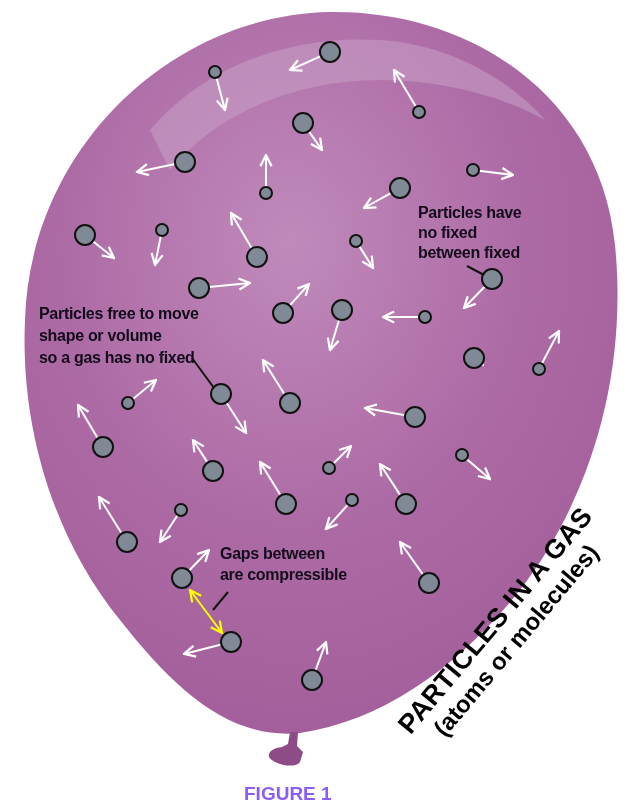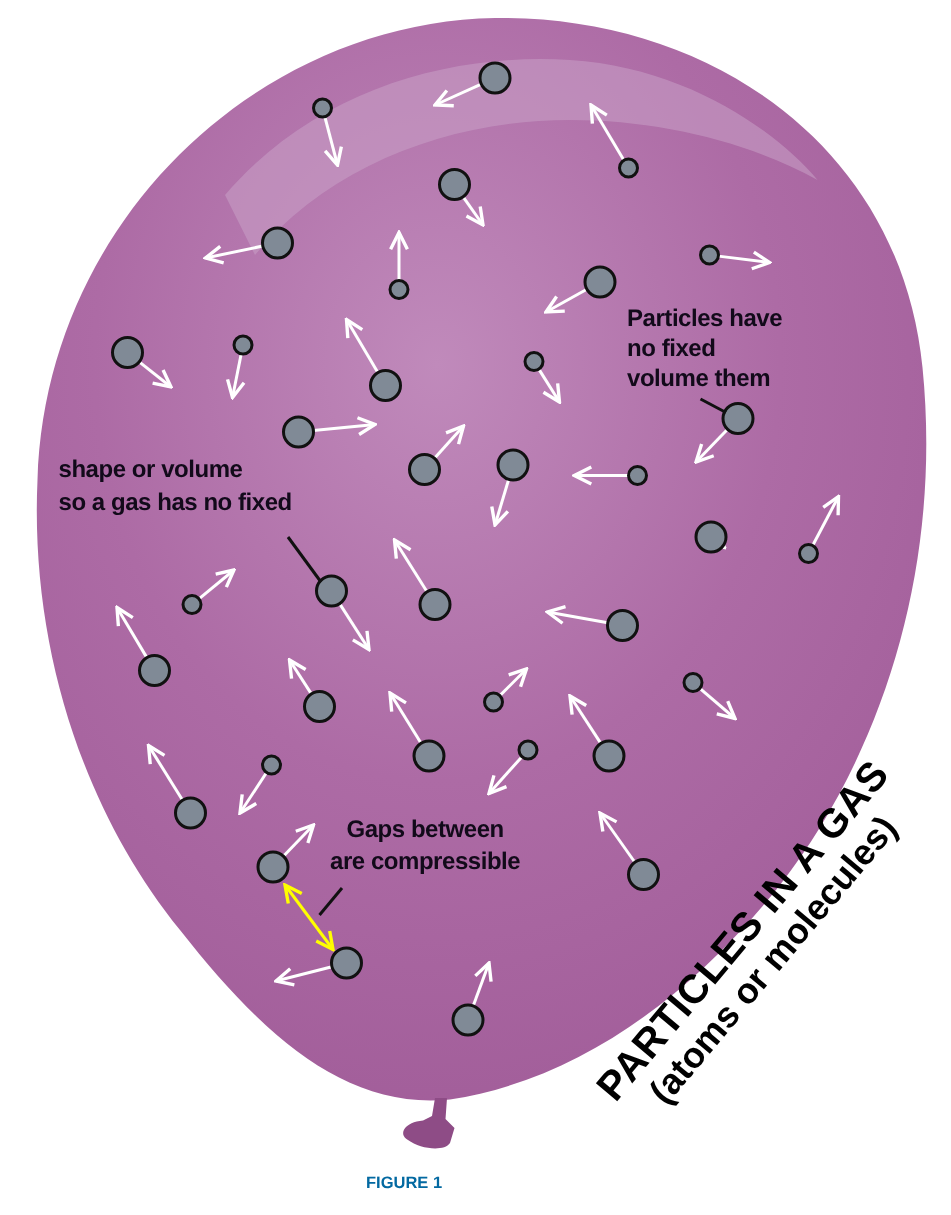--- a/index.html
+++ b/index.html
@@ -2,21 +2,21 @@
 <html><head>
 <meta charset="utf-8">
 <style>
   html, body { margin:0; padding:0; background:#ffffff; }
   body { width:634px; height:810px; position:relative; overflow:hidden; font-family:"Liberation Sans", sans-serif; }
   #stage { position:absolute; left:0; top:0; width:505px; height:810px; }
   .label { position:absolute; font-family:"Liberation Sans", sans-serif; font-weight:bold; color:#120a1a; font-size:16px; line-height:20px; letter-spacing:-0.3px; white-space:nowrap; }
   .title-rot { position:absolute; left:392px; top:720px; transform-origin:0 0; transform:rotate(-50deg); font-family:"Liberation Sans", sans-serif; font-weight:bold; color:#000; white-space:nowrap; }
   .title-rot .t1 { display:block; font-size:27px; line-height:30px; letter-spacing:0.5px; }
   .title-rot .t2 { display:block; font-size:24px; line-height:28px; margin-left:20px; }
-  .caption { position:absolute; left:244px; top:783px; font-family:"Liberation Sans", sans-serif; font-weight:bold; font-size:11px; color:#0369a1; }
+  .caption { position:absolute; left:244px; top:783px; font-family:"Liberation Sans", sans-serif; font-weight:bold; font-size:19px; color:#8b5cf6; }
 </style>
 </head>
 <body>
 
 <div id="stage">
   <svg id="svg" width="634" height="810" viewBox="0 0 634 810" xmlns="http://www.w3.org/2000/svg">
     <defs>
       <radialGradient id="bg" cx="0.45" cy="0.32" r="0.7">
         <stop offset="0" stop-color="#c08abb"></stop>
         <stop offset="0.55" stop-color="#ad6ba5"></stop>
@@ -113,29 +113,30 @@
     <line x1="190" y1="590" x2="222" y2="633" stroke="#ffff00" stroke-width="2" marker-start="url(#ahy)" marker-end="url(#ahy)"></line>
 
     <line x1="467" y1="266" x2="484" y2="275" stroke="#111" stroke-width="2"></line>
     <line x1="192" y1="358" x2="214" y2="388" stroke="#111" stroke-width="2"></line>
     <line x1="213" y1="610" x2="228" y2="592" stroke="#111" stroke-width="2"></line>
   </svg>
 
   <div class="label" style="left:418px; top:203px;">
     <div>Particles have</div>
     <div>no fixed</div>
-    <div>volume them</div>
+    <div>between fixed</div>
   </div>
 
   <div class="label" style="left:39px; top:303px; line-height:22px;">
+    <div>Particles free to move</div>
     <div>shape or volume</div>
     <div>so a gas has no fixed</div>
   </div>
 
-  <div class="label" style="left:220px; top:543px; text-align:center; line-height:21px;">
+  <div class="label" style="left:220px; top:543px; text-align:left; line-height:21px;">
     <div>Gaps between</div>
     <div>are compressible</div>
   </div>
 
   <div class="title-rot">
     <span class="t1">PARTICLES IN A GAS</span>
     <span class="t2">(atoms or molecules)</span>
   </div>
 
   <div class="caption">FIGURE 1</div>

